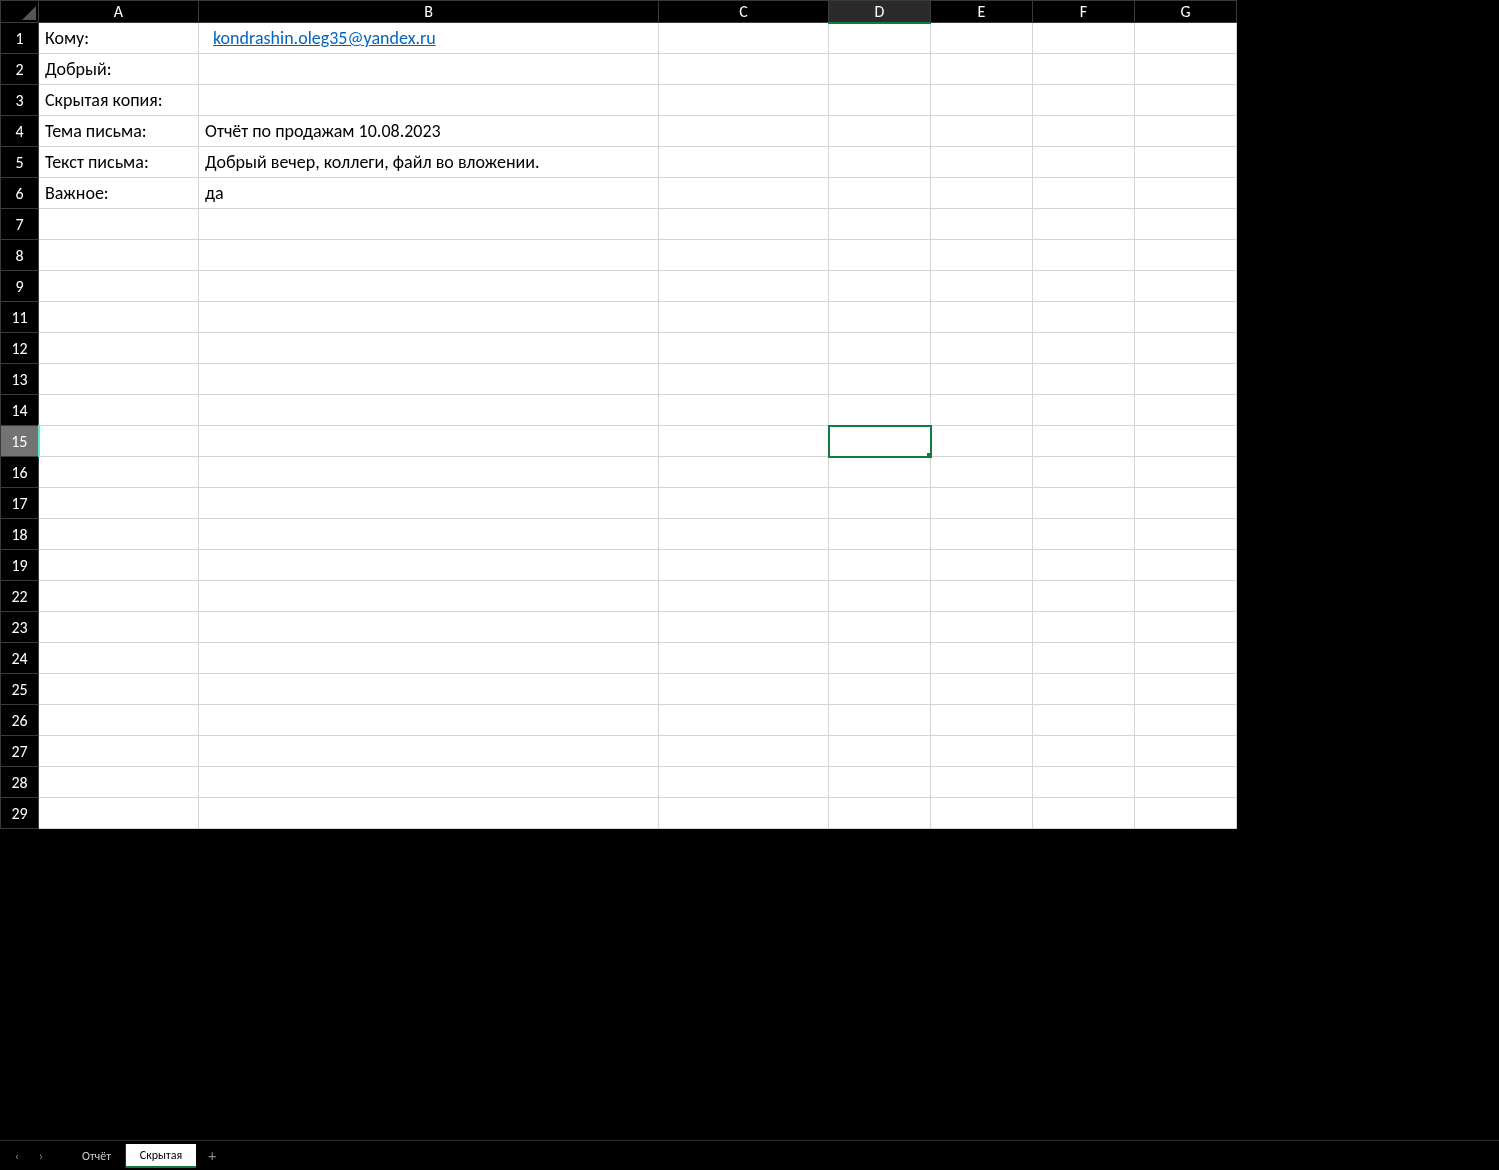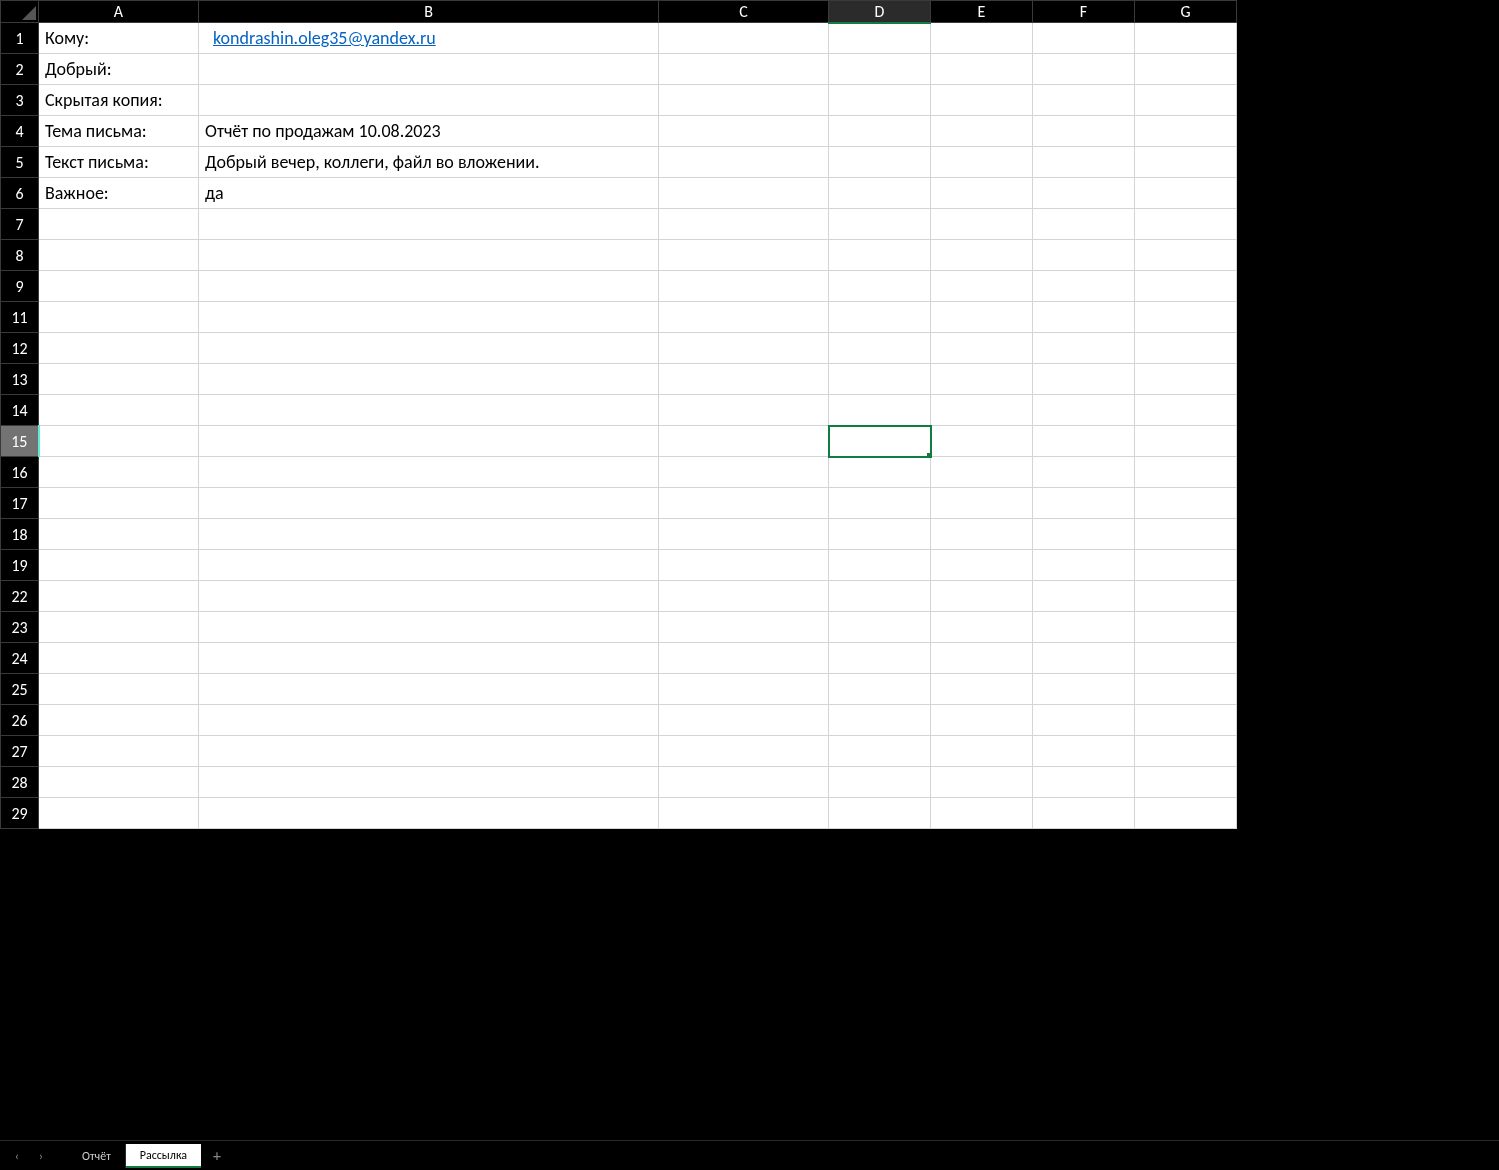--- a/index.html
+++ b/index.html
@@ -443,15 +443,15 @@
   </tbody>
     </table>
 </div>
 
 <div class="tab-strip">
   <div class="tab-nav">
     <span>‹</span>
     <span>›</span>
   </div>
   <div class="sheet-tab">Отчёт</div>
-  <div class="sheet-tab active">Рассылка</div>
+  <div class="sheet-tab active">Скрытая</div>
   <div class="add-sheet">+</div>
 </div>
 
 </body></html>

